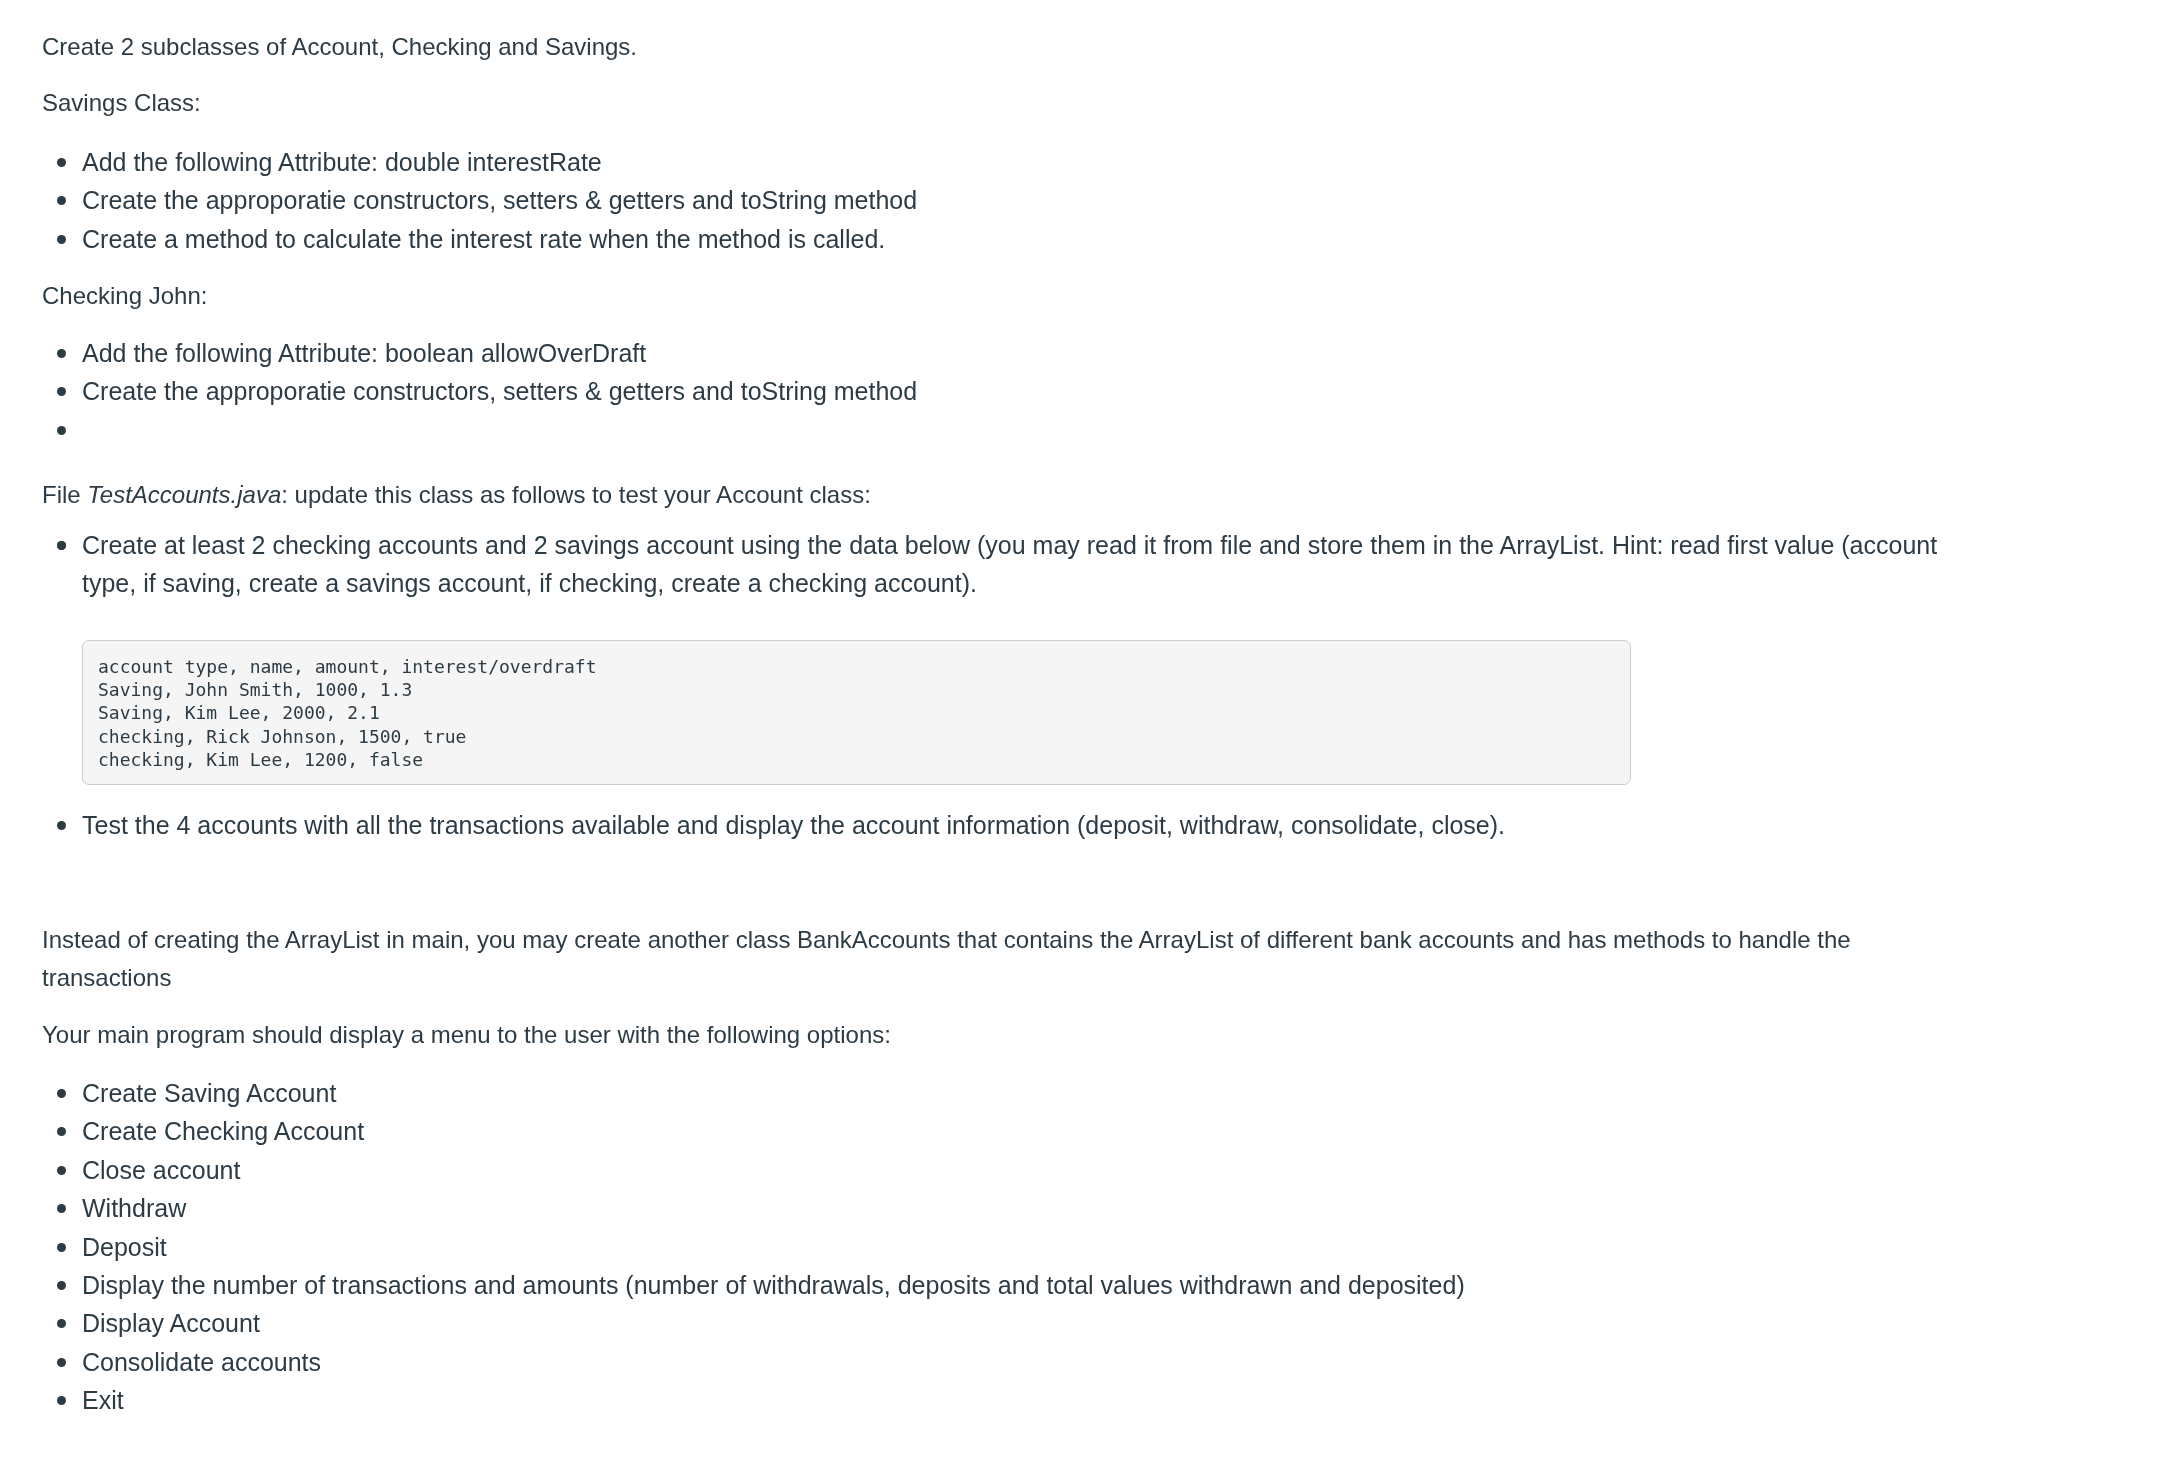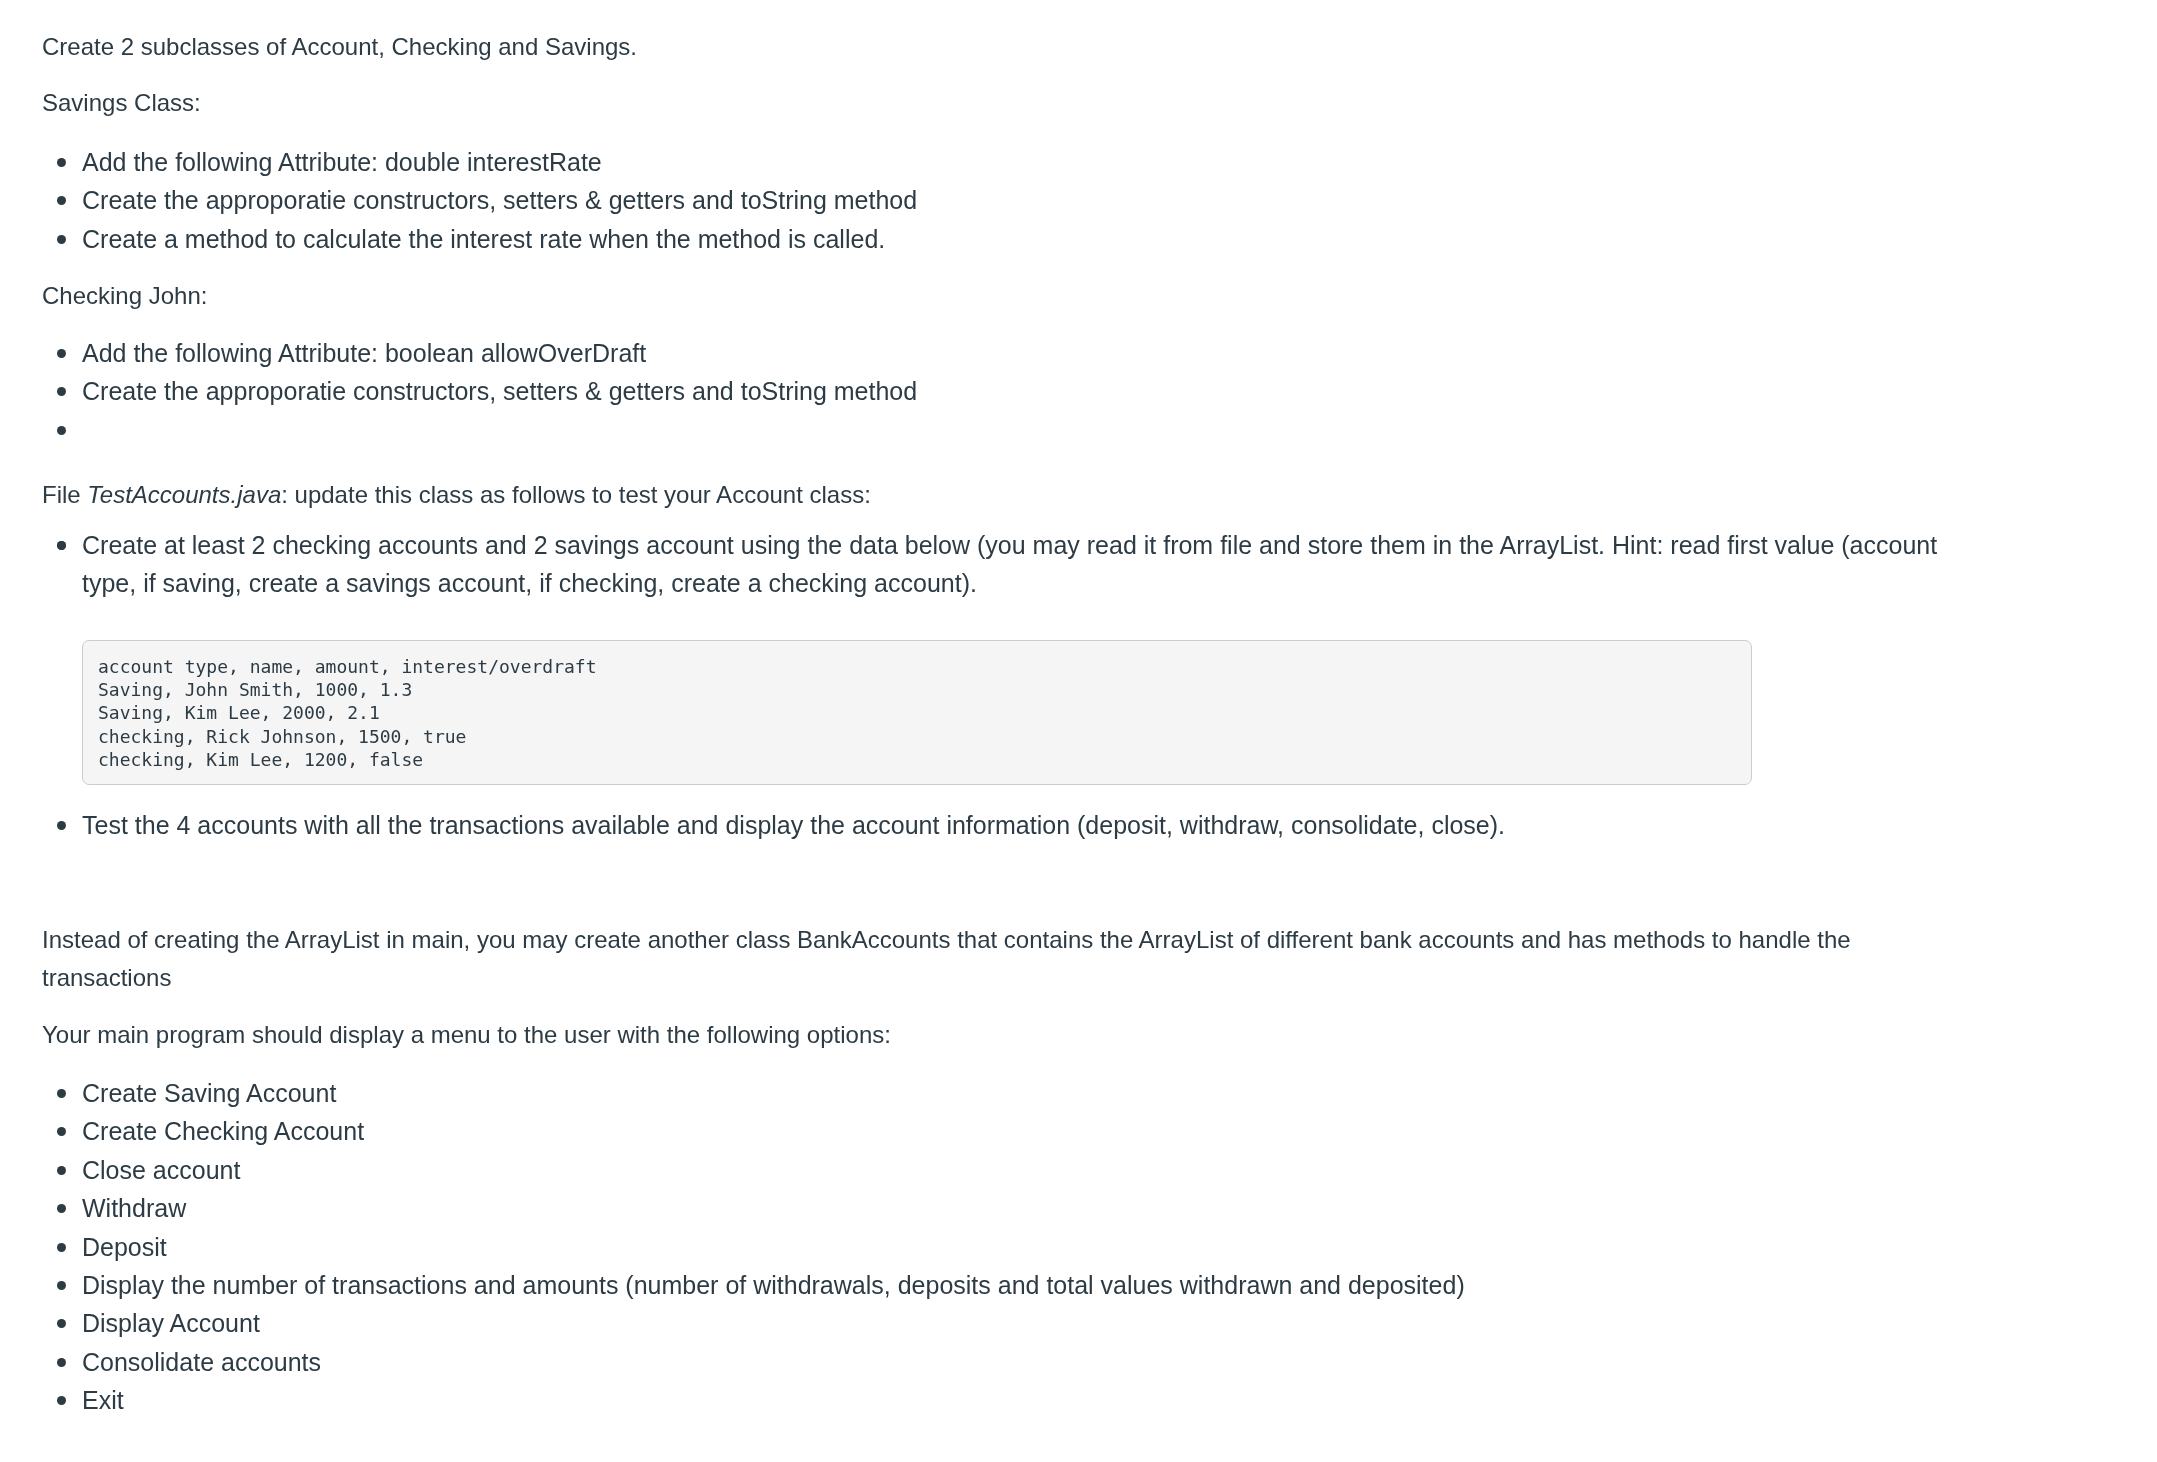--- a/index.html
+++ b/index.html
@@ -50,21 +50,21 @@
       top: 15px;
       width: 9px;
       height: 9px;
       border-radius: 50%;
       background: #2d3b45;
     }
     .code-box {
       position: absolute;
       left: 40px;
       top: 640px;
-      width: 1670px;
+      width: 1549px;
       height: 145px;
       box-sizing: border-box;
       background: #f5f5f5;
       border: 1.5px solid #c7cdd1;
       border-radius: 7px;
       padding: 14px 15px 0 15px;
     }
     .code-box pre {
       margin: 0;
       font-family: "DejaVu Sans Mono", "Liberation Mono", monospace;

